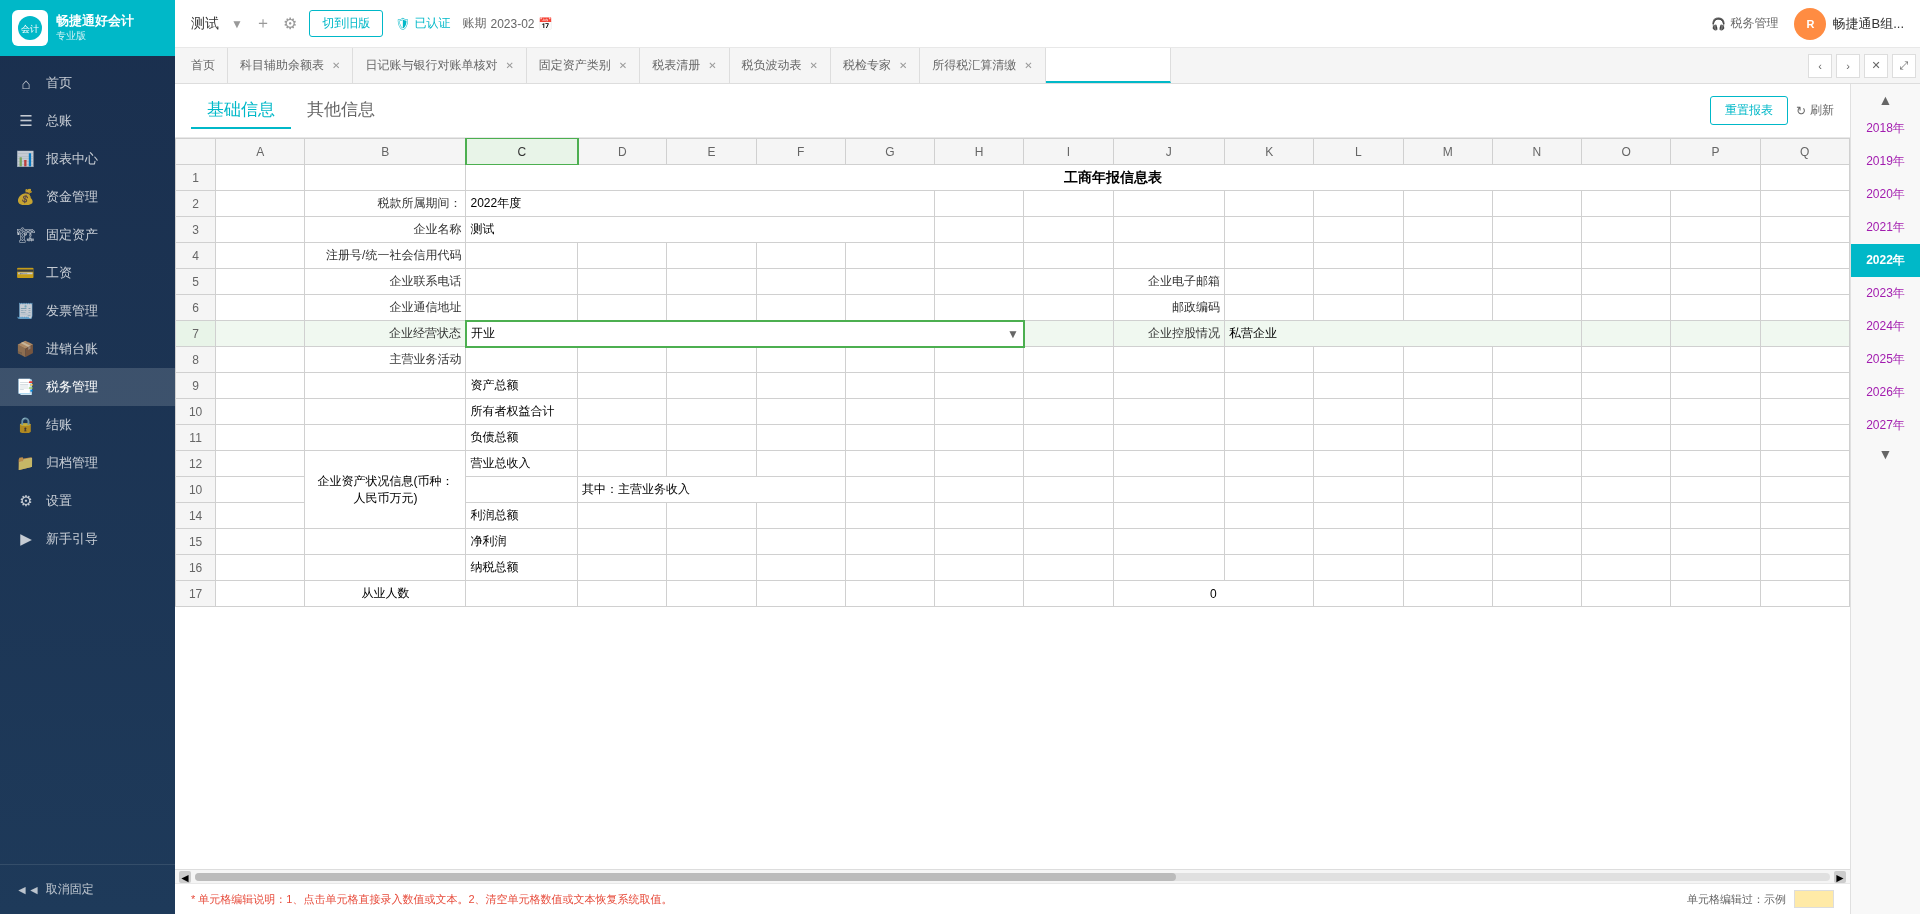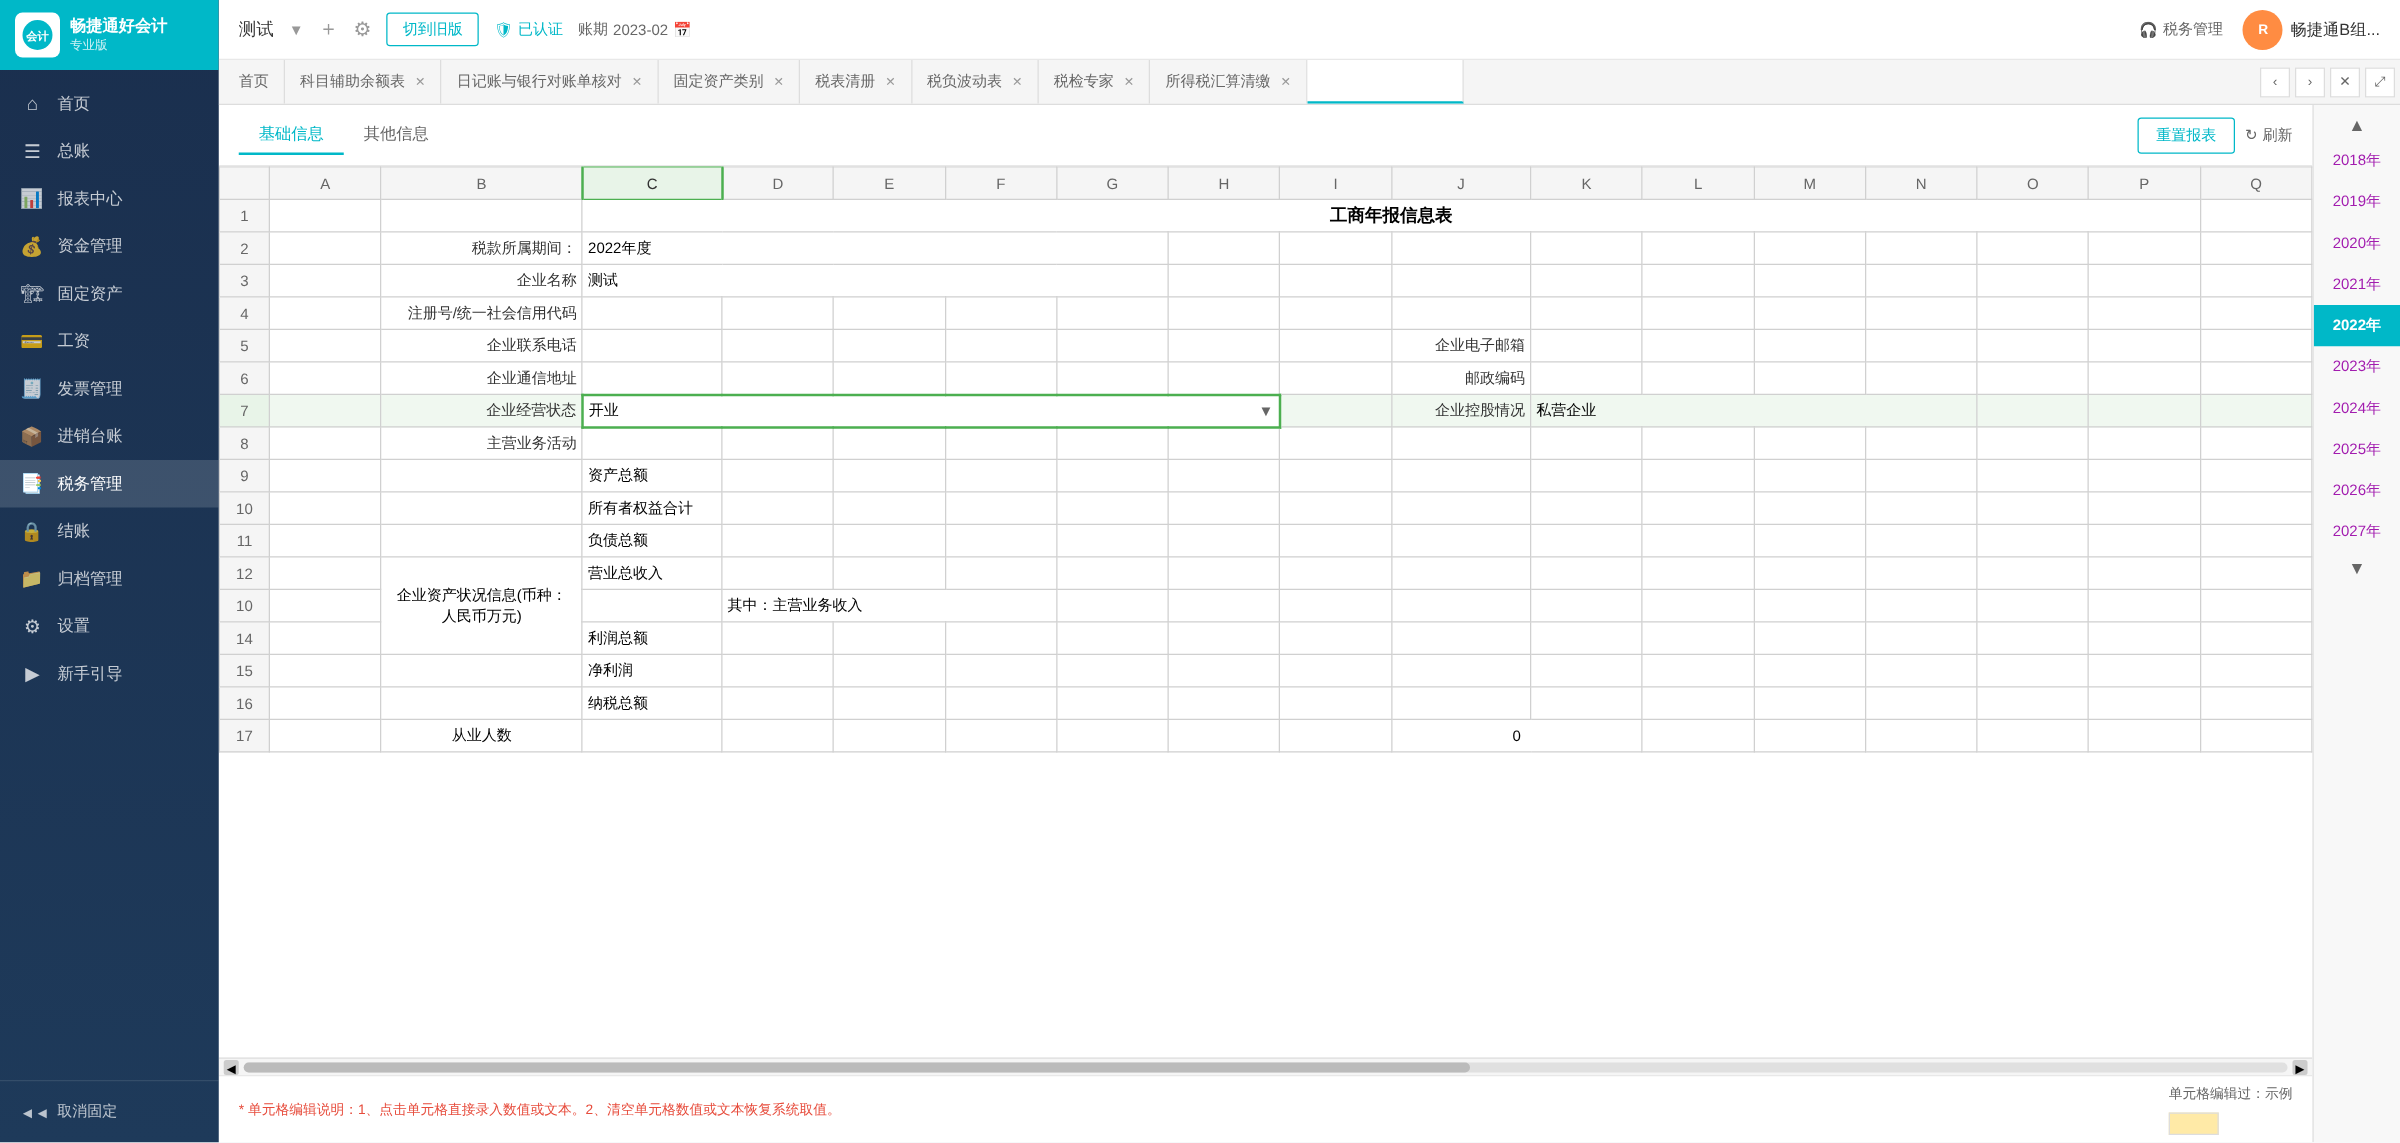--- a/index.html
+++ b/index.html
@@ -26,21 +26,21 @@
     .logo-icon {
       width: 36px;
       height: 36px;
       background: white;
       border-radius: 6px;
       display: flex;
       align-items: center;
       justify-content: center;
       font-size: 10px;
       color: #00b8c8;
-      font-weight: bold;
+      font-weight: normal;
     }
     .logo-text {
       color: white;
       font-size: 13px;
       font-weight: bold;
       line-height: 1.3;
     }
     .logo-sub {
       color: rgba(255,255,255,0.8);
       font-size: 10px;
@@ -180,21 +180,21 @@
       display: flex;
       align-items: center;
       justify-content: space-between;
       padding: 8px 16px;
       border-bottom: 1px solid #e8e8e8;
     }
     .sheet-tabs { display: flex; gap: 0; }
     .sheet-tab {
       padding: 6px 16px;
       cursor: pointer;
-      font-size: 13px;
+      font-size: 17px;
       color: #666;
       border-bottom: 2px solid transparent;
     }
     .sheet-tab.active {
       color: #00b8c8;
       border-bottom: 2px solid #00b8c8;
       font-weight: 500;
     }
     .sheet-actions { display: flex; align-items: center; gap: 8px; }
     .btn-reset {
@@ -319,21 +319,21 @@
       background: white;
       border-top: 1px solid #e8e8e8;
       padding: 6px 16px;
       display: flex;
       align-items: center;
       justify-content: space-between;
       font-size: 11px;
       color: #e74c3c;
     }
     .status-note { color: #e74c3c; }
-    .status-example { display: flex; align-items: flex-start; gap: 8px; color: #666; flex-direction: column; }
+    .status-example { display: flex; align-items: center; gap: 8px; color: #666; }
     .example-box {
       width: 40px;
       height: 18px;
       background: #ffeaa7;
       border: 1px solid #ddd;
     }
 
     
     .spreadsheet-wrapper::-webkit-scrollbar { width: 10px; height: 10px; }
     .spreadsheet-wrapper::-webkit-scrollbar-track { background: #f0f0f0; }

